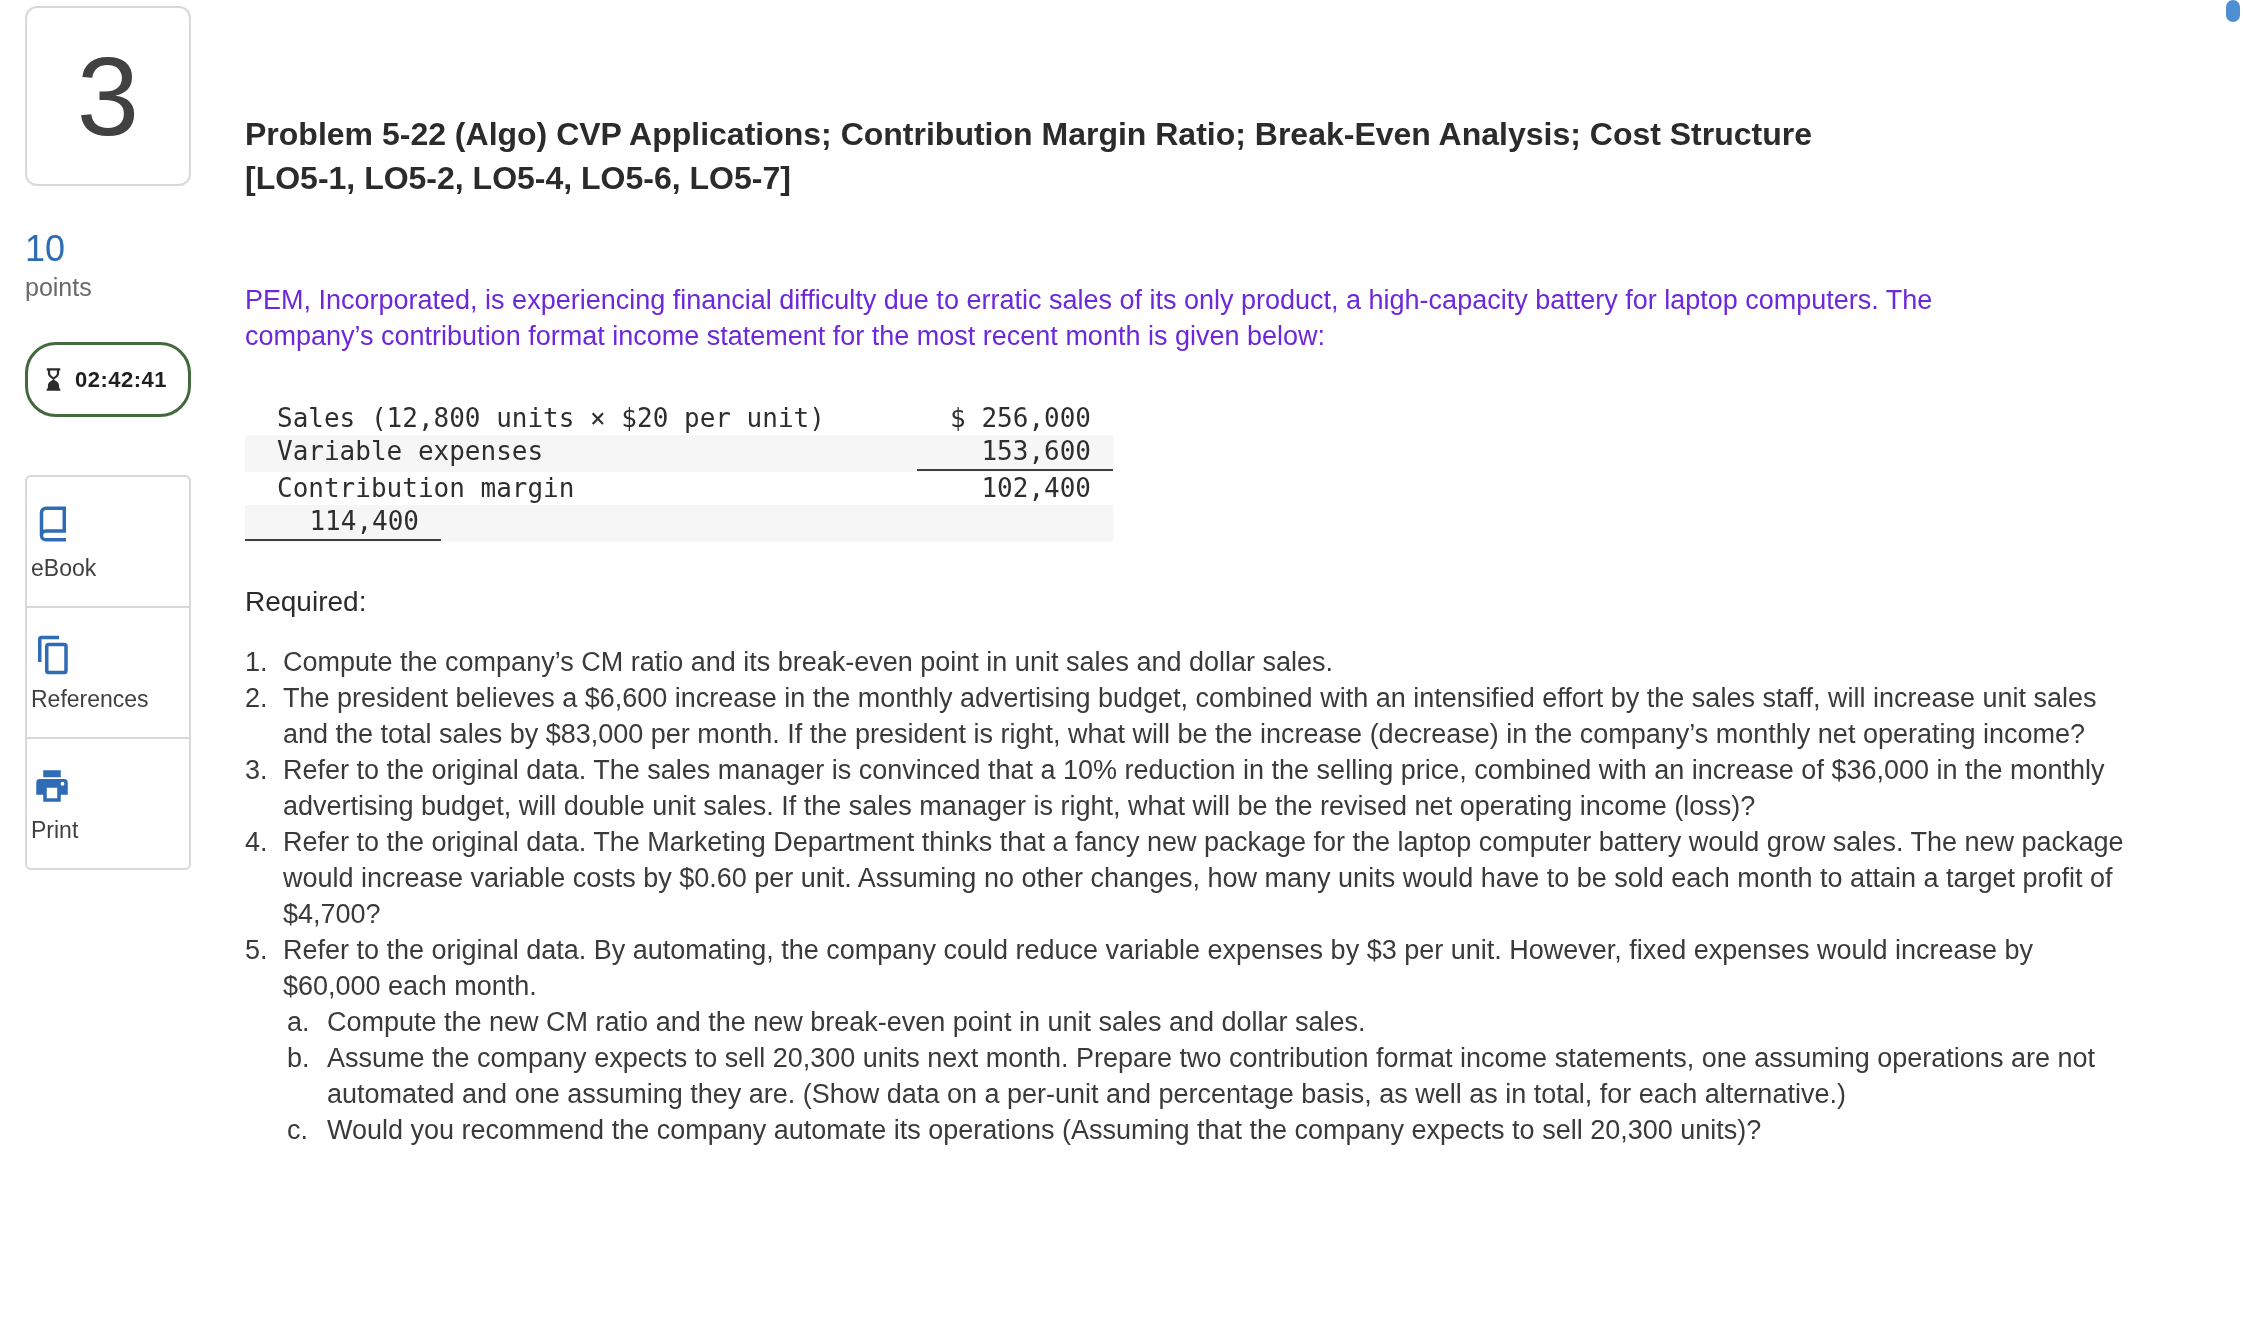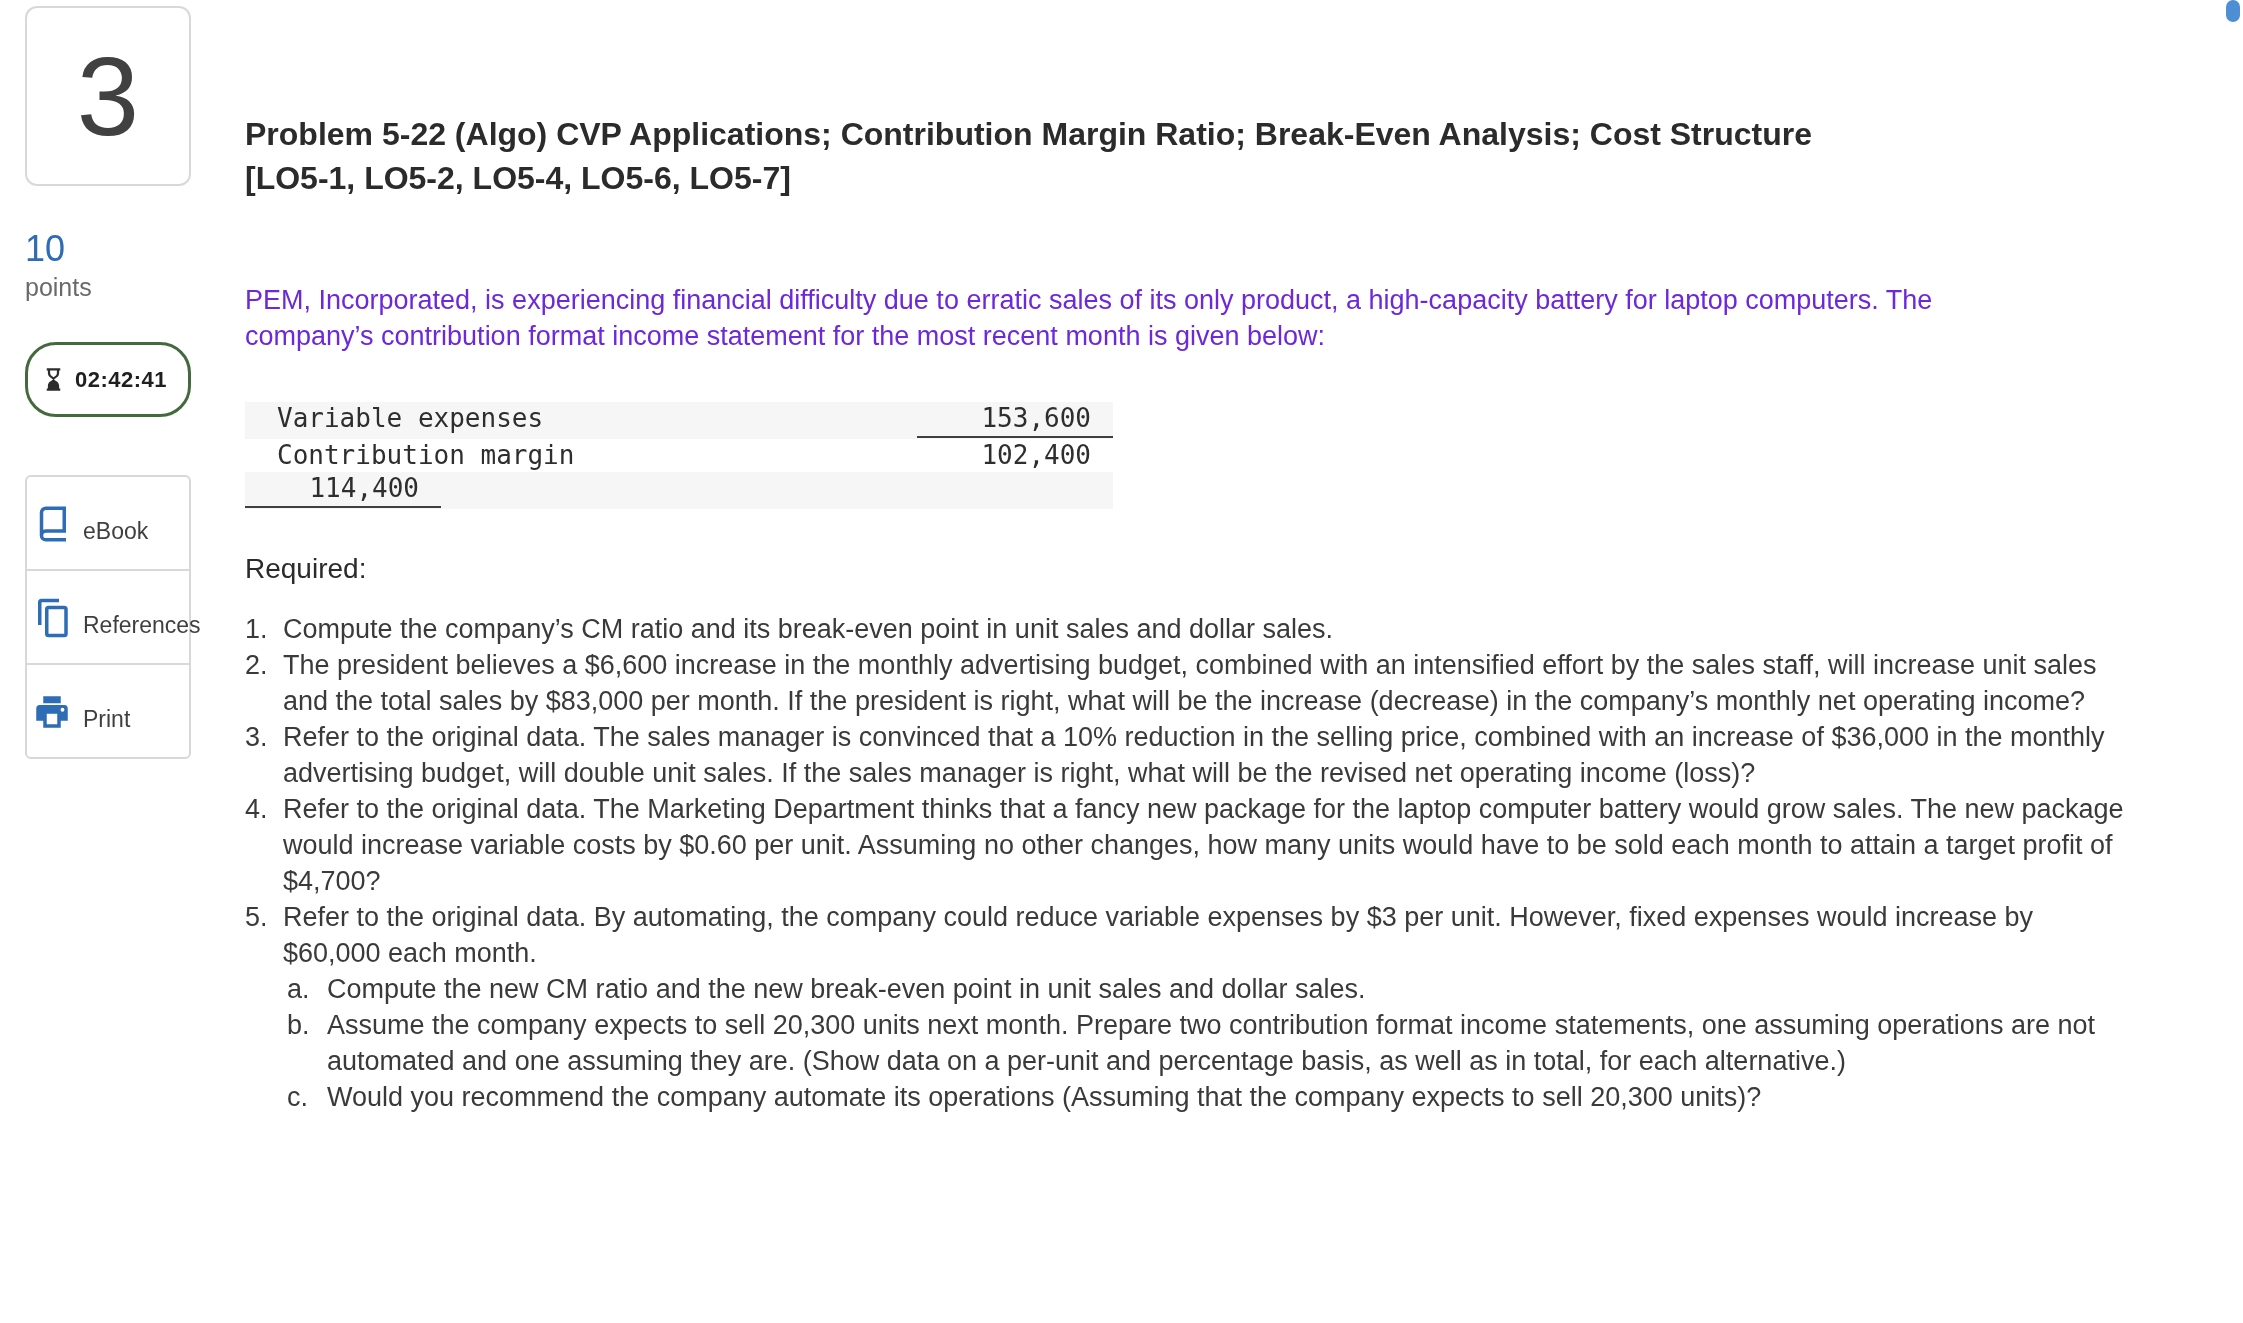--- a/index.html
+++ b/index.html
@@ -47,21 +47,21 @@
 
   .tools {
     margin-top:58px;
     width:166px;
     border:2px solid #d8d8d8; border-radius:6px;
     background:#fff;
     display:flex; flex-direction:column;
   }
   .tool {
     appearance:none; background:none; border:none; cursor:pointer;
-    display:flex; align-items:flex-end;
+    display:flex; flex-direction:column; align-items:flex-start;
     padding:26px 4px 24px 4px; gap:10px;
     font-family:"Liberation Sans", sans-serif;
   }
   .tool + .tool { border-top:2px solid #d8d8d8; }
   .tool .tlabel { font-size:23px; color:#3f3f3f; }
 
   
   .main { position:absolute; left:245px; top:112px; width:1880px; }
 
   .title {
@@ -169,20 +169,24 @@
   <main class="main">
 
     <h1 class="title">
       <span>Problem 5-22 (Algo) CVP Applications; Contribution Margin Ratio; Break-Even Analysis; Cost Structure</span><br>
       <span>[LO5-1, LO5-2, LO5-4, LO5-6, LO5-7]</span>
     </h1>
 
     <p class="intro">PEM, Incorporated, is experiencing financial difficulty due to erratic sales of its only product, a high-capacity battery for laptop computers. The company’s contribution format income statement for the most recent month is given below:</p>
 
     <div class="statement">
+      <div class="srow">
+        <span class="lbl">Sales (12,800 units × $20 per unit)</span>
+        <span class="amt">$ 256,000</span>
+      </div>
       <div class="srow shaded u1">
         <span class="lbl">Variable expenses</span>
         <span class="amt">153,600</span>
       </div>
       <div class="srow">
         <span class="lbl">Contribution margin</span>
         <span class="amt">102,400</span>
       </div>
       <div class="srow shaded u1">
         <span class="amt">114,400</span>

